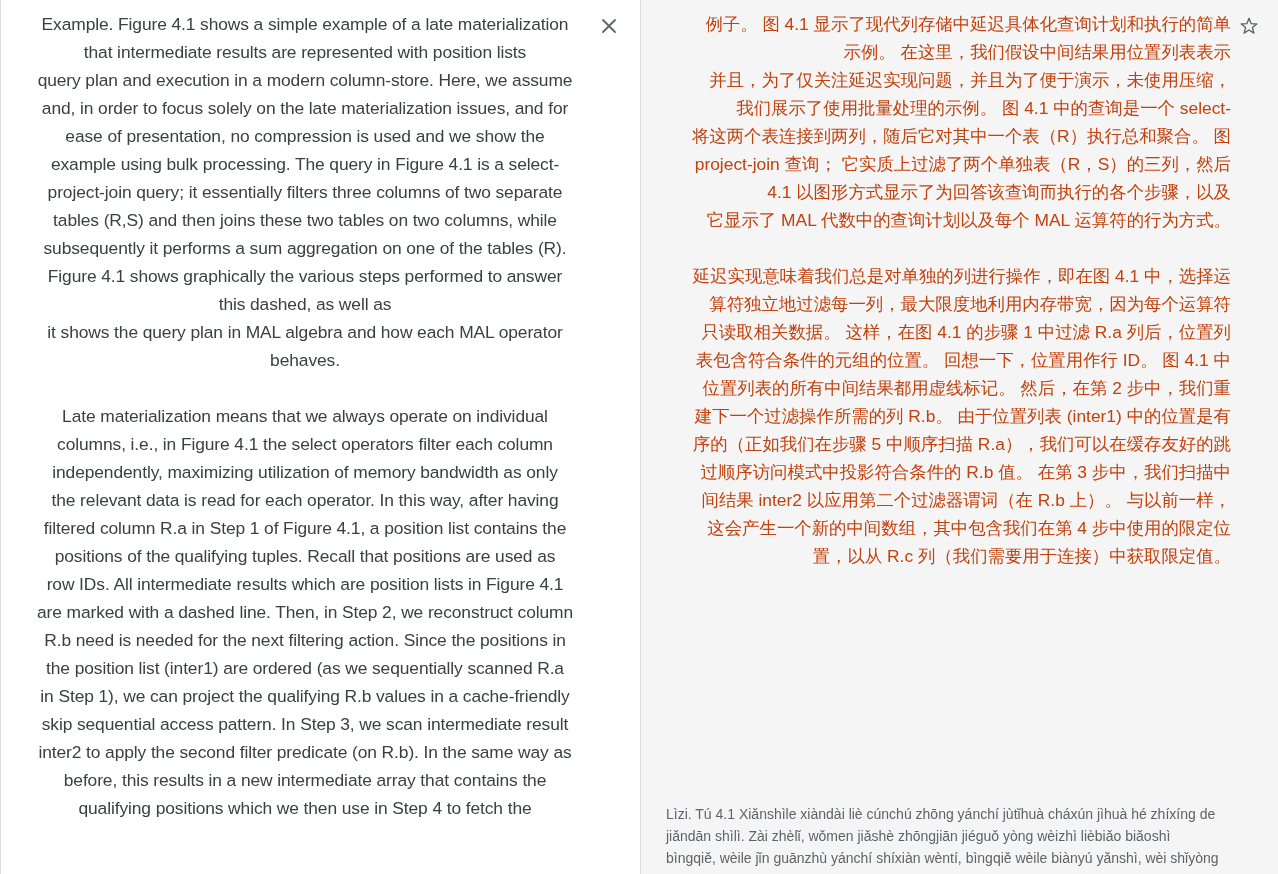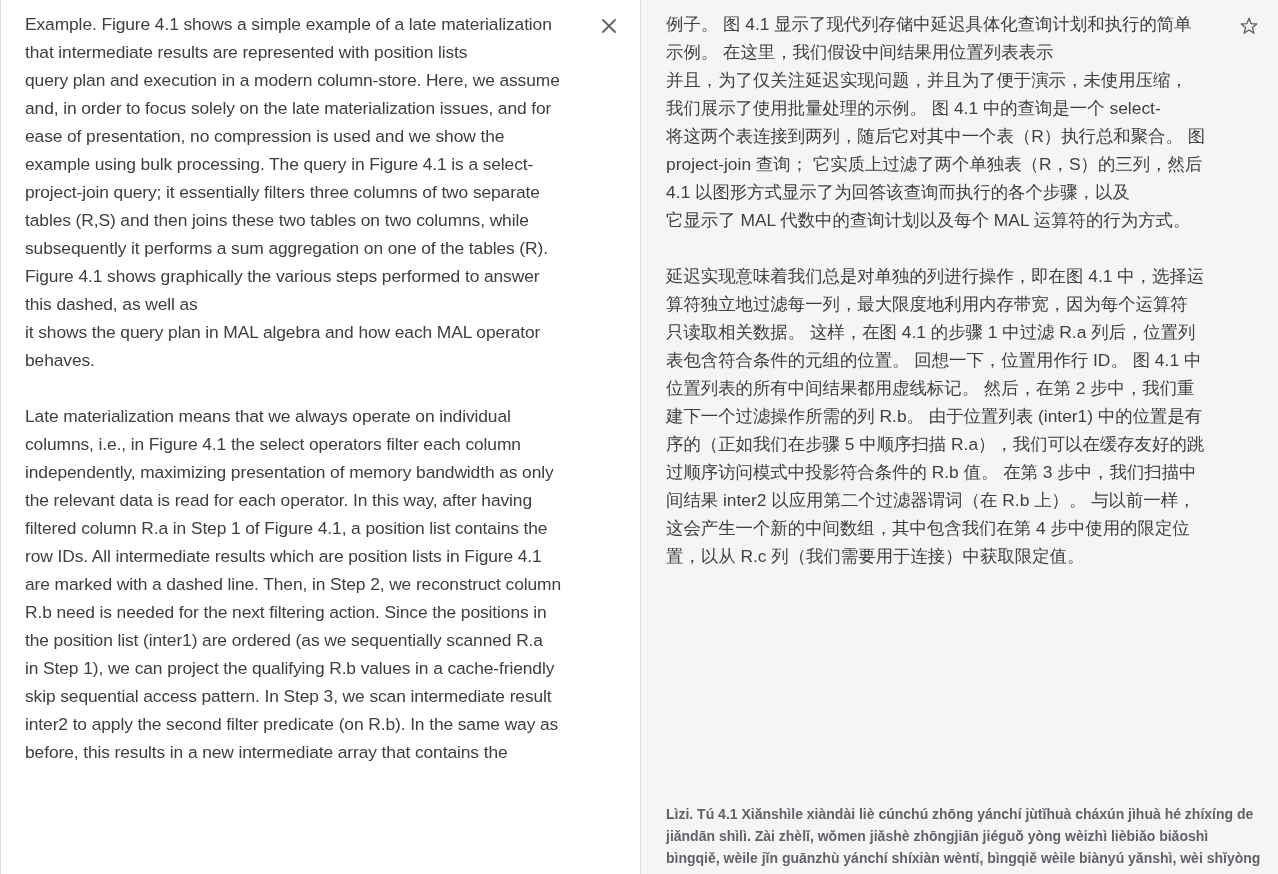--- a/index.html
+++ b/index.html
@@ -17,20 +17,21 @@
       height: 874px;
       display: flex;
     }
     .source-panel {
       position: relative;
       width: 640px;
       height: 874px;
       background: #ffffff;
       border-left: 1px solid #dadce0;
       box-sizing: border-box;
+      text-align: center;
     }
     .target-panel {
       position: relative;
       width: 638px;
       height: 874px;
       background: #f5f5f5;
       border-left: 1px solid #dadce0;
       box-sizing: border-box;
     }
     .source-text {
@@ -43,23 +44,24 @@
       line-height: 28px;
       letter-spacing: -0.1px;
     }
     .source-text .line { display: block; white-space: nowrap; }
     .source-text .gap { display: block; height: 28px; }
     .target-text {
       position: absolute;
       left: 25px;
       top: 10px;
       width: 565px;
-      color: #404040;
+      color: #c2410c;
       font-size: 17.4px;
       line-height: 28px;
+      text-align: right;
     }
     .target-text .line { display: block; white-space: nowrap; }
     .target-text .gap { display: block; height: 28px; }
     .close-btn {
       position: absolute;
       left: 596px;
       top: 14px;
       width: 24px;
       height: 24px;
       cursor: pointer;
@@ -79,21 +81,20 @@
       justify-content: center;
     }
     .pinyin {
       position: absolute;
       left: 25px;
       top: 803px;
       width: 590px;
       color: #5f6368;
       font-size: 14px;
       line-height: 22px;
-      font-weight: bold;
     }
     .pinyin .line { display: block; white-space: nowrap; }
   </style>
 </head>
 <body>
 
 <div class="translate-wrap">
 
   <div class="source-panel">
     <div class="source-text" id="source-text">
@@ -106,31 +107,33 @@
         <span class="line">project-join query; it essentially filters three columns of two separate</span>
         <span class="line">tables (R,S) and then joins these two tables on two columns, while</span>
         <span class="line">subsequently it performs a sum aggregation on one of the tables (R).</span>
         <span class="line">Figure 4.1 shows graphically the various steps performed to answer</span>
         <span class="line">this dashed, as well as</span>
         <span class="line">it shows the query plan in MAL algebra and how each MAL operator</span>
         <span class="line">behaves.</span>
         <span class="gap"></span>
         <span class="line">Late materialization means that we always operate on individual</span>
         <span class="line">columns, i.e., in Figure 4.1 the select operators filter each column</span>
-        <span class="line">independently, maximizing presentation of memory bandwidth as only</span>
+        <span class="line">independently, maximizing utilization of memory bandwidth as only</span>
         <span class="line">the relevant data is read for each operator. In this way, after having</span>
         <span class="line">filtered column R.a in Step 1 of Figure 4.1, a position list contains the</span>
+        <span class="line">positions of the qualifying tuples. Recall that positions are used as</span>
         <span class="line">row IDs. All intermediate results which are position lists in Figure 4.1</span>
         <span class="line">are marked with a dashed line. Then, in Step 2, we reconstruct column</span>
         <span class="line">R.b need is needed for the next filtering action. Since the positions in</span>
         <span class="line">the position list (inter1) are ordered (as we sequentially scanned R.a</span>
         <span class="line">in Step 1), we can project the qualifying R.b values in a cache-friendly</span>
         <span class="line">skip sequential access pattern. In Step 3, we scan intermediate result</span>
         <span class="line">inter2 to apply the second filter predicate (on R.b). In the same way as</span>
         <span class="line">before, this results in a new intermediate array that contains the</span>
+        <span class="line">qualifying positions which we then use in Step 4 to fetch the</span>
       </div>
     <div class="close-btn">
       <svg width="16" height="16" viewBox="0 0 16 16">
         <path d="M2 2 L14 14 M14 2 L2 14" stroke="#5f6368" stroke-width="1.8" fill="none" stroke-linecap="round"></path>
       </svg>
     </div>
   </div>
 
   <div class="target-panel">
     <div class="target-text" id="target-text">

